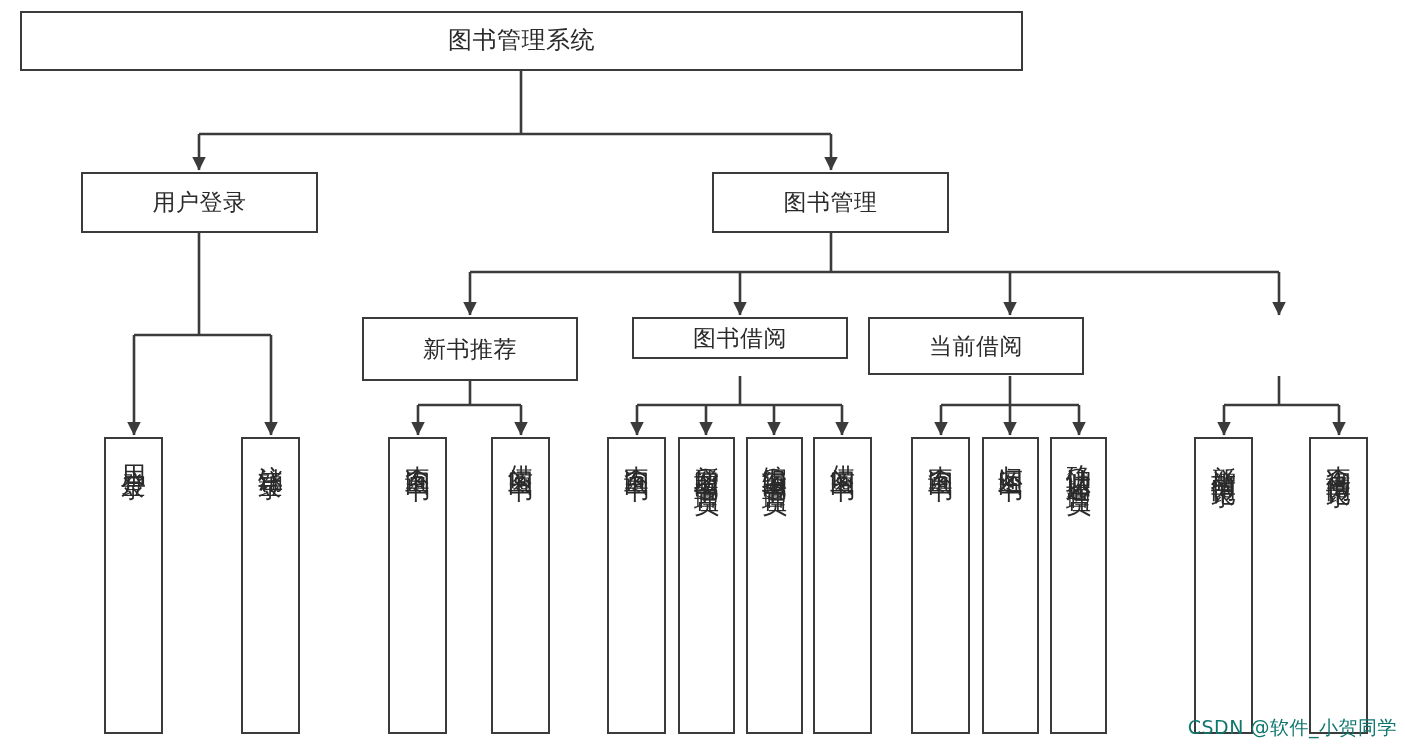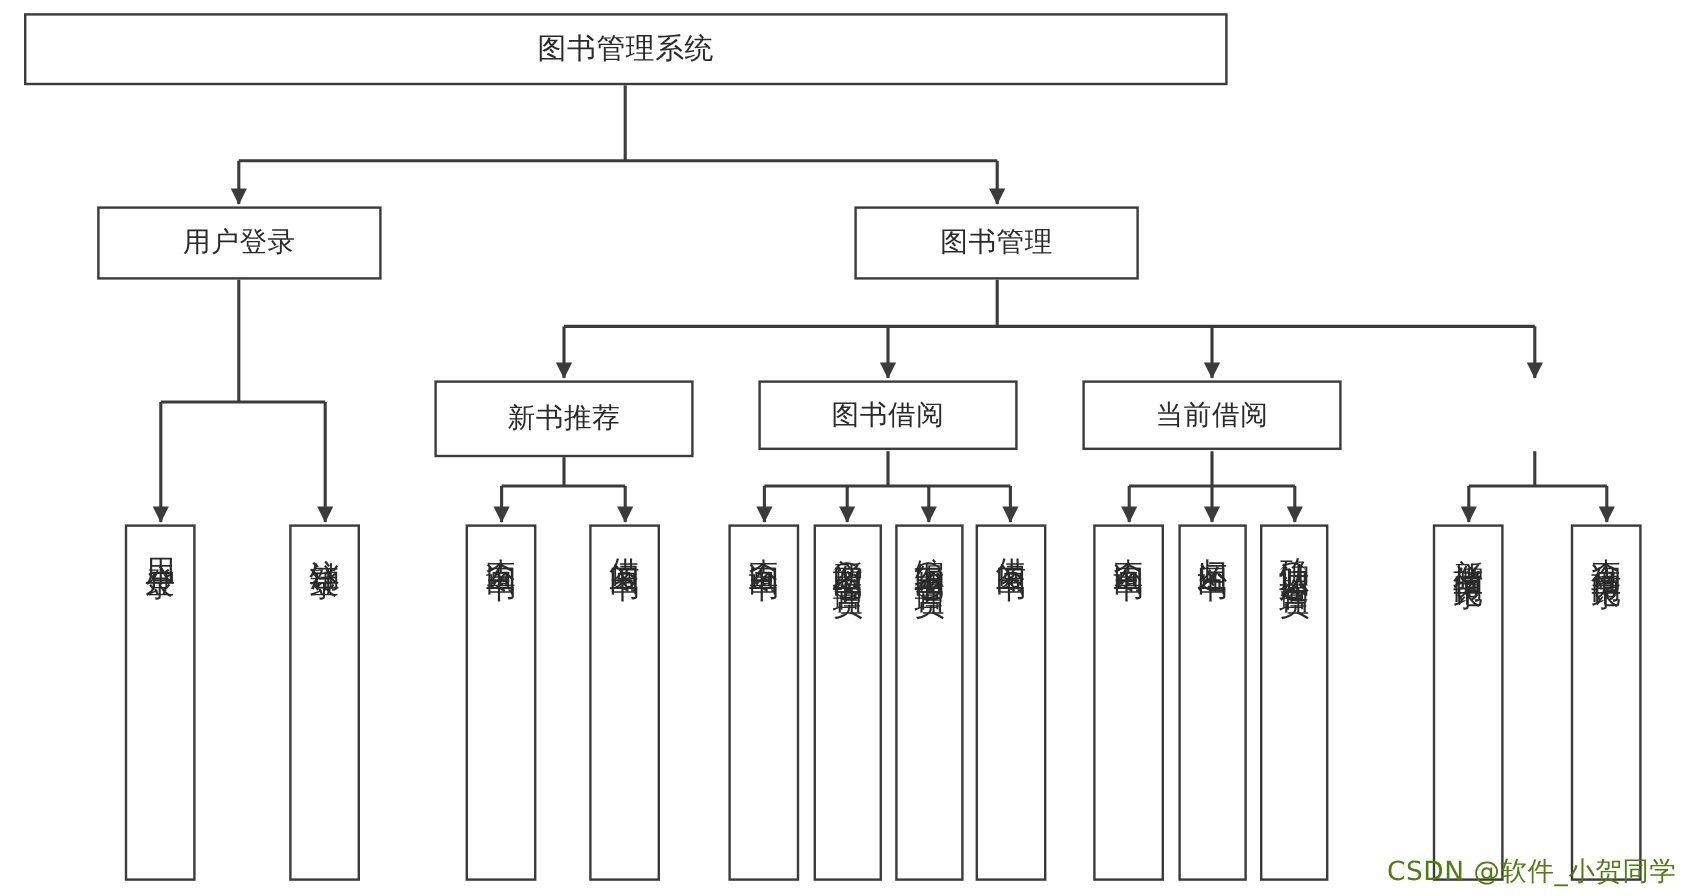--- a/index.html
+++ b/index.html
@@ -60,22 +60,22 @@
     writing-mode: vertical-rl;
     text-orientation: upright;
     font-size: 25px;
     letter-spacing: 4px;
     line-height: 1;
   }
   #watermark {
     position: absolute;
     right: 8px;
     bottom: 6px;
-    font-size: 22px;
-    color: #4d7c0f;
+    font-size: 19px;
+    color: #0f766e;
     letter-spacing: 0.5px;
     user-select: none;
   }
 </style>
 </head>
 <body>
 
 <div id="diagram-root">
 
   <svg id="edge-layer" viewBox="0 0 1405 747" xmlns="http://www.w3.org/2000/svg">
@@ -139,25 +139,25 @@
   </div>
 
   <div class="node horiz" style="left:712px; top:172px; width:237px; height:61px;">
     <span class="node-label">图书管理</span>
   </div>
 
   <div class="node horiz" style="left:362px; top:317px; width:216px; height:64px;">
     <span class="node-label">新书推荐</span>
   </div>
 
-  <div class="node horiz" style="left:632px; top:317px; width:216px; height:58px;">
+  <div class="node horiz" style="left:632px; top:317px; width:216px; height:42px;">
     <span class="node-label">图书借阅</span>
   </div>
 
-  <div class="node horiz" style="left:902px; top:317px; width:216px; height:58px;">
+  <div class="node horiz" style="left:868px; top:317px; width:216px; height:58px;">
     <span class="node-label">当前借阅</span>
   </div>
 
 
   <div class="node vert" style="left:104px; top:437px; width:59px; height:297px;">
     <span class="node-label">用户登录</span>
   </div>
   <div class="node vert" style="left:241px; top:437px; width:59px; height:297px;">
     <span class="node-label">注销登录</span>
   </div>

